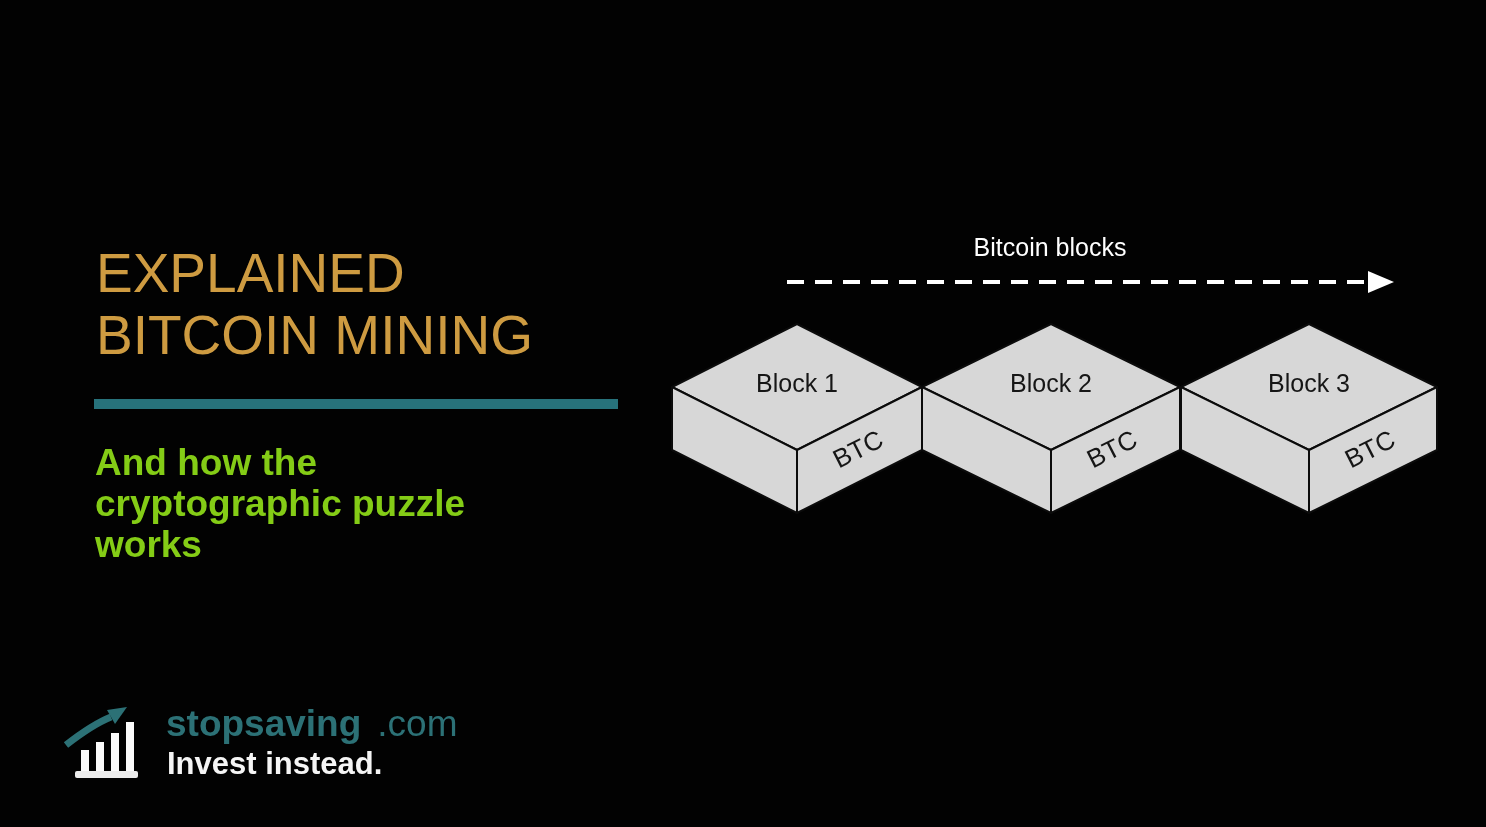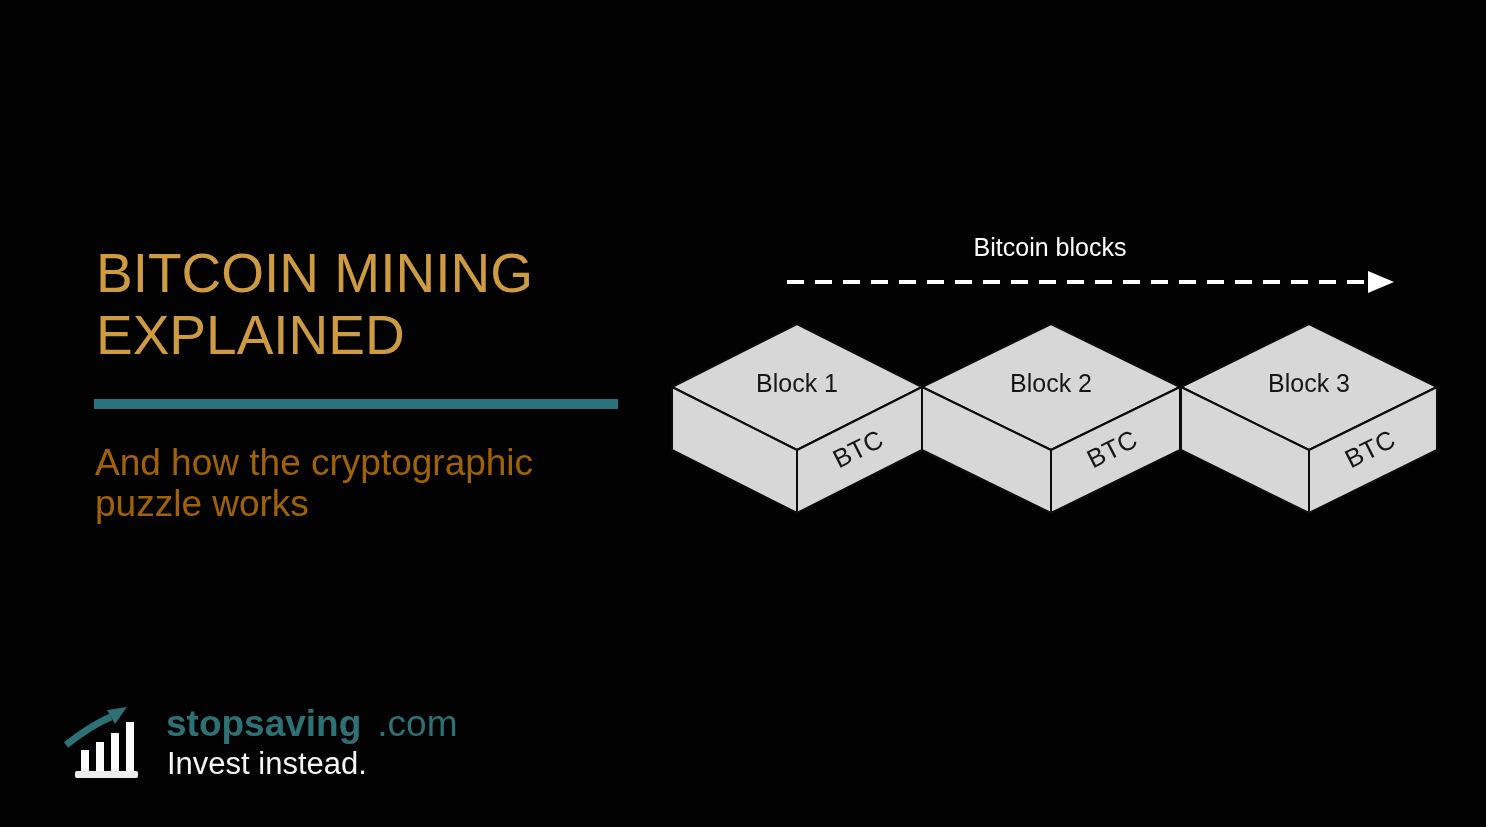--- a/index.html
+++ b/index.html
@@ -34,24 +34,24 @@
     top: 399px;
     width: 524px;
     height: 10px;
     background: #27727B;
   }
   .subtitle {
     position: absolute;
     left: 95px;
     top: 442px;
     width: 452px;
-    color: #a16207;
+    color: #84cc16;
     font-size: 37px;
     line-height: 41px;
-    font-weight: 400;
+    font-weight: 700;
   }
 
   
   .diagram {
     position: absolute;
     left: 650px;
     top: 220px;
     width: 810px;
     height: 300px;
   }
@@ -93,39 +93,39 @@
   }
   .brand-line .brand-strong { color: #2C7176; font-weight: 700; }
   .brand-line .brand-suffix { color: #2C7176; font-weight: 400; margin-left: 16px; }
   .brand-tagline {
     position: absolute;
     left: 167px;
     top: 747px;
     font-size: 31px;
     line-height: 34px;
     color: #F5F5F5;
-    font-weight: 400;
+    font-weight: 700;
     white-space: nowrap;
   }
   .logo-icon {
     position: absolute;
     left: 58px;
     top: 698px;
     width: 86px;
     height: 86px;
   }
 </style>
 </head>
 <body>
 
 <div class="slide">
 
   <div class="title">
+    <div>EXPLAINED</div>
     <div>BITCOIN MINING</div>
-    <div>EXPLAINED</div>
   </div>
 
   <div class="title-underline"></div>
 
   <div class="subtitle">And how the cryptographic puzzle works</div>
 
   <svg class="diagram" viewBox="650 220 810 300">
 
     <text class="caption" x="1050" y="256">Bitcoin blocks</text>
 

